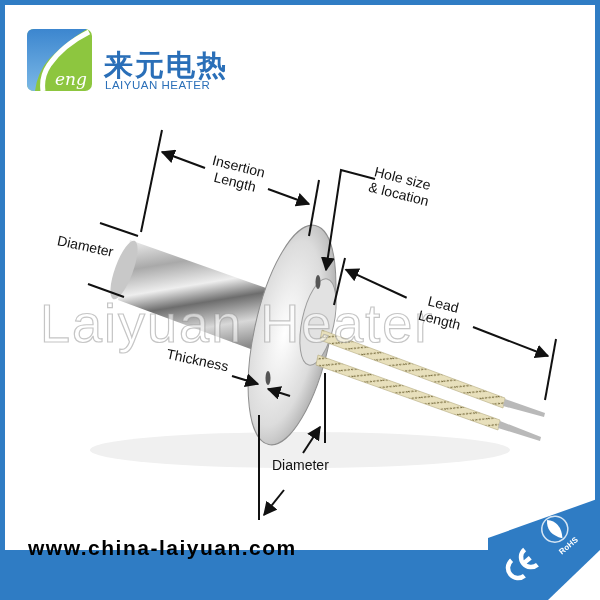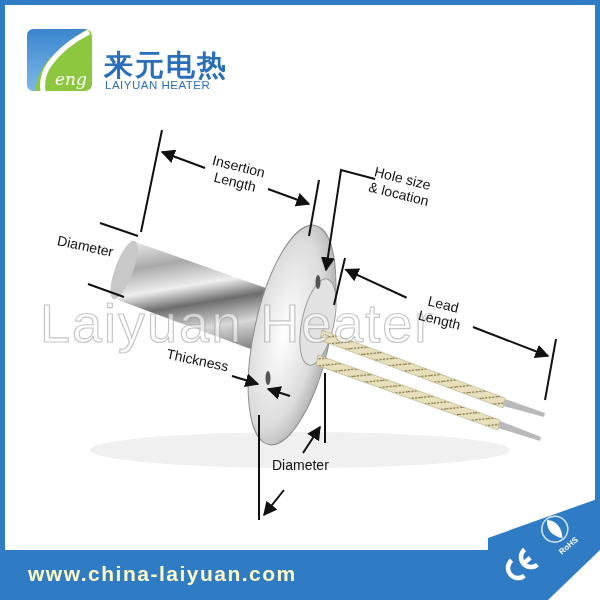--- a/index.html
+++ b/index.html
@@ -3,21 +3,21 @@
 <meta charset="utf-8">
 <style>
   html, body { margin:0; padding:0; }
   body { width:600px; height:600px; position:relative; overflow:hidden; background:#2f7cc4; font-family:"Liberation Sans", sans-serif; }
   .frame { position:absolute; left:5px; top:5px; width:590px; height:545px; background:#ffffff; }
   .logo-mark { position:absolute; left:27px; top:29px; width:65px; height:62px; }
   .logo-cn { position:absolute; left:104px; top:46px; font-size:29px; font-weight:bold; color:#2a6fb8; letter-spacing:2px; font-family:"DejaVu Sans", sans-serif; }
   .logo-en { position:absolute; left:105px; top:79px; font-size:11.5px; color:#2a6fb8; letter-spacing:0.5px; }
   .diagram { position:absolute; left:0; top:0; width:600px; height:600px; }
   .lbl { position:absolute; font-size:14px; color:#111; white-space:nowrap; line-height:16px; }
-  .url { position:absolute; left:28px; top:562px; font-size:21px; font-weight:bold; color:#fef9c3; letter-spacing:1.5px; }
+  .url { position:absolute; left:28px; top:536px; font-size:21px; font-weight:bold; color:#000000; letter-spacing:1.5px; }
   .cert { position:absolute; left:488px; top:498px; width:112px; height:102px; }
   .watermark { position:absolute; left:40px; top:292px; font-size:54px; color:rgba(255,255,255,0.55); -webkit-text-stroke:1.2px rgba(150,150,150,0.55); letter-spacing:2px; font-family:"Liberation Sans", sans-serif; transform:rotate(0deg); }
 </style>
 </head>
 <body>
 
 <div class="frame"></div>
 
 <svg class="logo-mark" viewBox="0 0 65 62">
   <defs>

